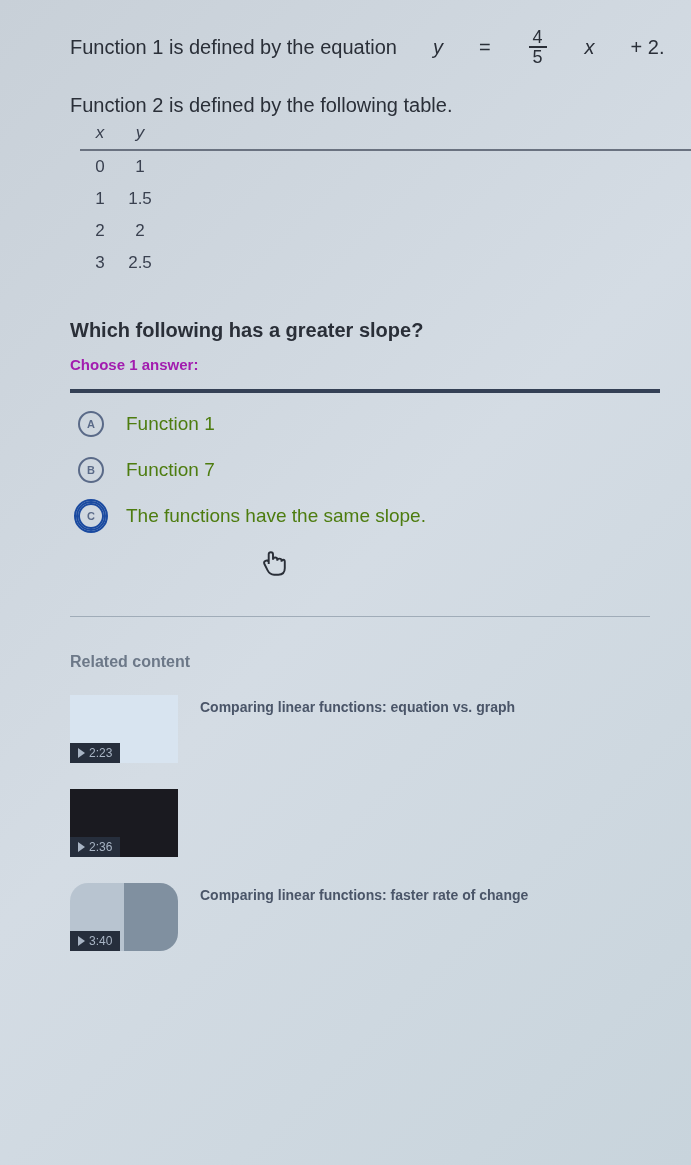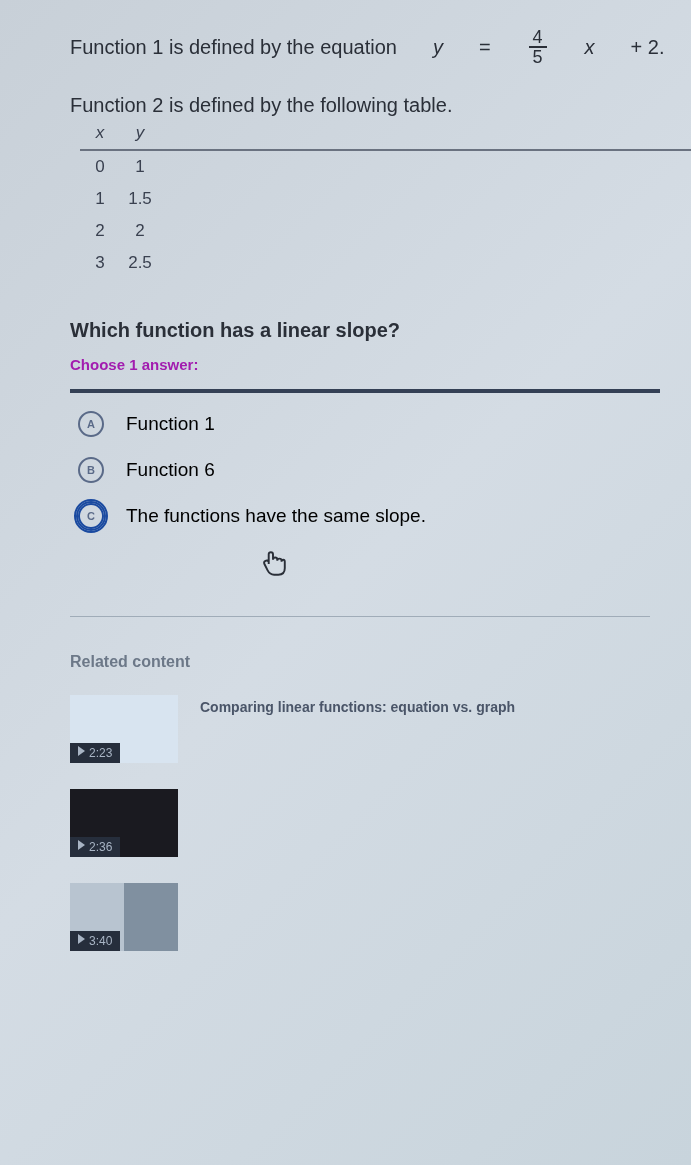--- a/index.html
+++ b/index.html
@@ -29,35 +29,35 @@
     .answers { margin-bottom: 28px; }
     .answer { display: flex; align-items: center; margin-bottom: 20px; padding-left: 8px; }
     .radio {
       width: 26px; height: 26px; border: 2px solid #5a6a88; border-radius: 50%;
       display: flex; align-items: center; justify-content: center;
       font-size: 11px; color: #5a6a88; margin-right: 22px; font-weight: 700;
       flex-shrink: 0; position: relative;
     }
     .radio.selected { border-color: #1a4aa0; box-shadow: 0 0 0 2px #1a4aa0; }
     .radio.selected::after { content:''; position:absolute; inset:-6px; border:2px solid #1a4aa0; border-radius:50%; }
-    .answer-label { font-size: 19px; color: #000000; }
+    .answer-label { font-size: 19px; color: #4d7c0f; }
     .cursor-icon { font-size: 28px; margin-left: 190px; margin-top: 2px; color: #2a2f38; }
     .hr-thin { border: none; border-top: 1px solid #a0acb8; width: 580px; margin: 30px 0 20px; }
     .related-heading { font-size: 16px; font-weight: 700; color: #6c7888; margin-bottom: 24px; margin-top: 36px; }
     .related-item { display: flex; align-items: flex-start; margin-bottom: 26px; }
     .thumb {
       width: 108px; height: 68px; background: #4a5568; position: relative;
       margin-right: 22px; flex-shrink: 0;
     }
     .thumb.light { background: #d8e4f0; }
     .thumb.dark { background: #1a1a20; }
-    .thumb.mixed { background: linear-gradient(to right, #b8c4d0 50%, #8090a0 50%); }
+    .thumb.mixed { background: linear-gradient(to right, #b8c4d0 50%, #8090a0 50%); border-radius: 18px; }
     .thumb .badge {
       position: absolute; bottom: 0; left: 0; background: #262e3c; color: #a8b4c4;
-      font-size: 12px; padding: 3px 8px; display: flex; align-items: flex-start; gap: 4px;
+      font-size: 12px; padding: 3px 8px; display: flex; align-items: center; gap: 4px;
     }
     .thumb .badge .play { width: 0; height: 0; border-left: 7px solid #a8b4c4; border-top: 5px solid transparent; border-bottom: 5px solid transparent; }
     .related-title { font-size: 14px; font-weight: 700; color: #4a5568; padding-top: 4px; }
   </style>
 </head>
 <body>
 
 <div class="function1-line">
   <span class="text">Function 1 is defined by the equation </span>
   <span class="eq">y</span>
@@ -88,36 +88,36 @@
   <div class="row">
     <div class="cell">2</div>
     <div class="cell">2</div>
   </div>
   <div class="row">
     <div class="cell">3</div>
     <div class="cell">2.5</div>
   </div>
 </div>
 
-<div class="question">Which function has a linear slope?</div>
+<div class="question">Which following has a greater slope?</div>
 <div class="choose">Choose 1 answer:</div>
 <div class="divider-bar"></div>
 
 <div class="answers">
   <div class="answer">
     <div class="radio">
         <span>A</span>
       </div>
     <div class="answer-label">Function 1</div>
   </div>
   <div class="answer">
     <div class="radio">
         <span>B</span>
       </div>
-    <div class="answer-label">Function 6</div>
+    <div class="answer-label">Function 7</div>
   </div>
   <div class="answer">
     <div class="radio selected">
         <span>C</span>
       </div>
     <div class="answer-label">The functions have the same slope.</div>
   </div>
   <div class="cursor-icon">
     <svg width="26" height="30" viewBox="0 0 24 28" fill="none" stroke="#2a2f38" stroke-width="1.8">
       <path d="M8 14 L8 5 Q8 3 10 3 Q12 3 12 5 L12 10 Q12 8 14 8 Q16 8 16 10 L16 11 Q16 9 18 9 Q20 9 20 11 L20 12 Q20 10 21.5 10 Q23 10 23 12 L23 18 Q23 24 17 24 L13 24 Q9 24 7 20 L4 14 Q3 12 5 11 Q7 10 8 12 Z"></path>
@@ -148,13 +148,14 @@
   </div>
 </div>
 
 <div class="related-item">
   <div class="thumb mixed">
     <div class="badge">
       <span class="play"></span>
       <span>3:40</span>
     </div>
   </div>
+  <div class="related-title">Comparing linear functions: faster rate of change</div>
 </div>
 
 </body></html>

